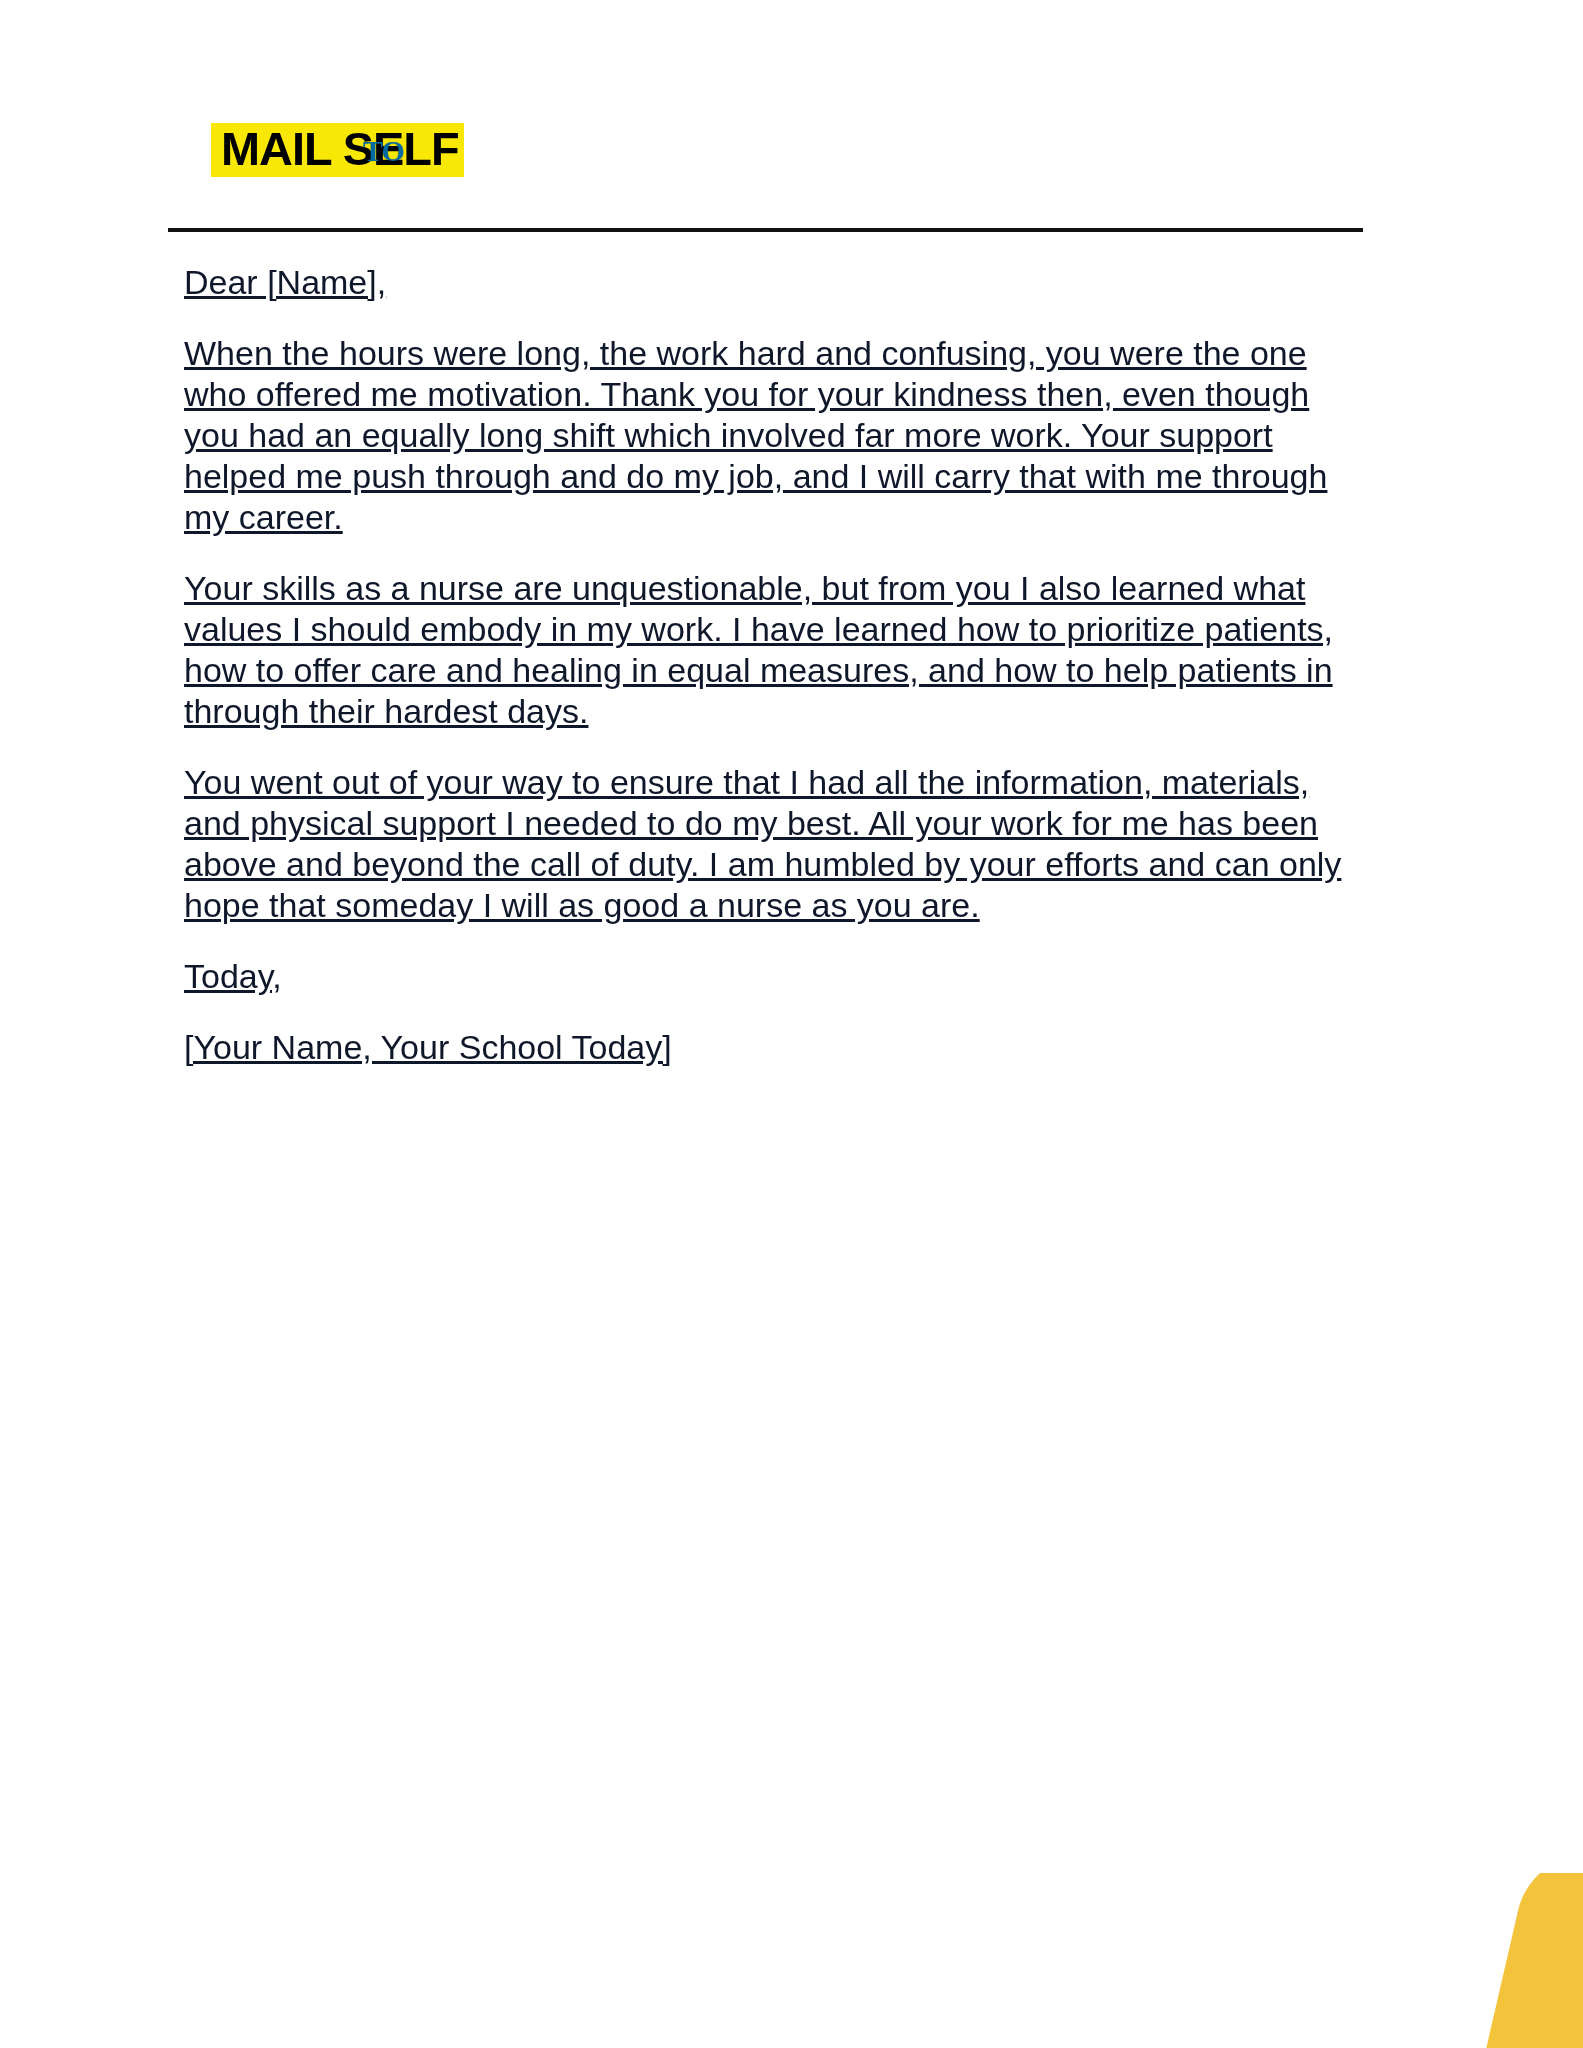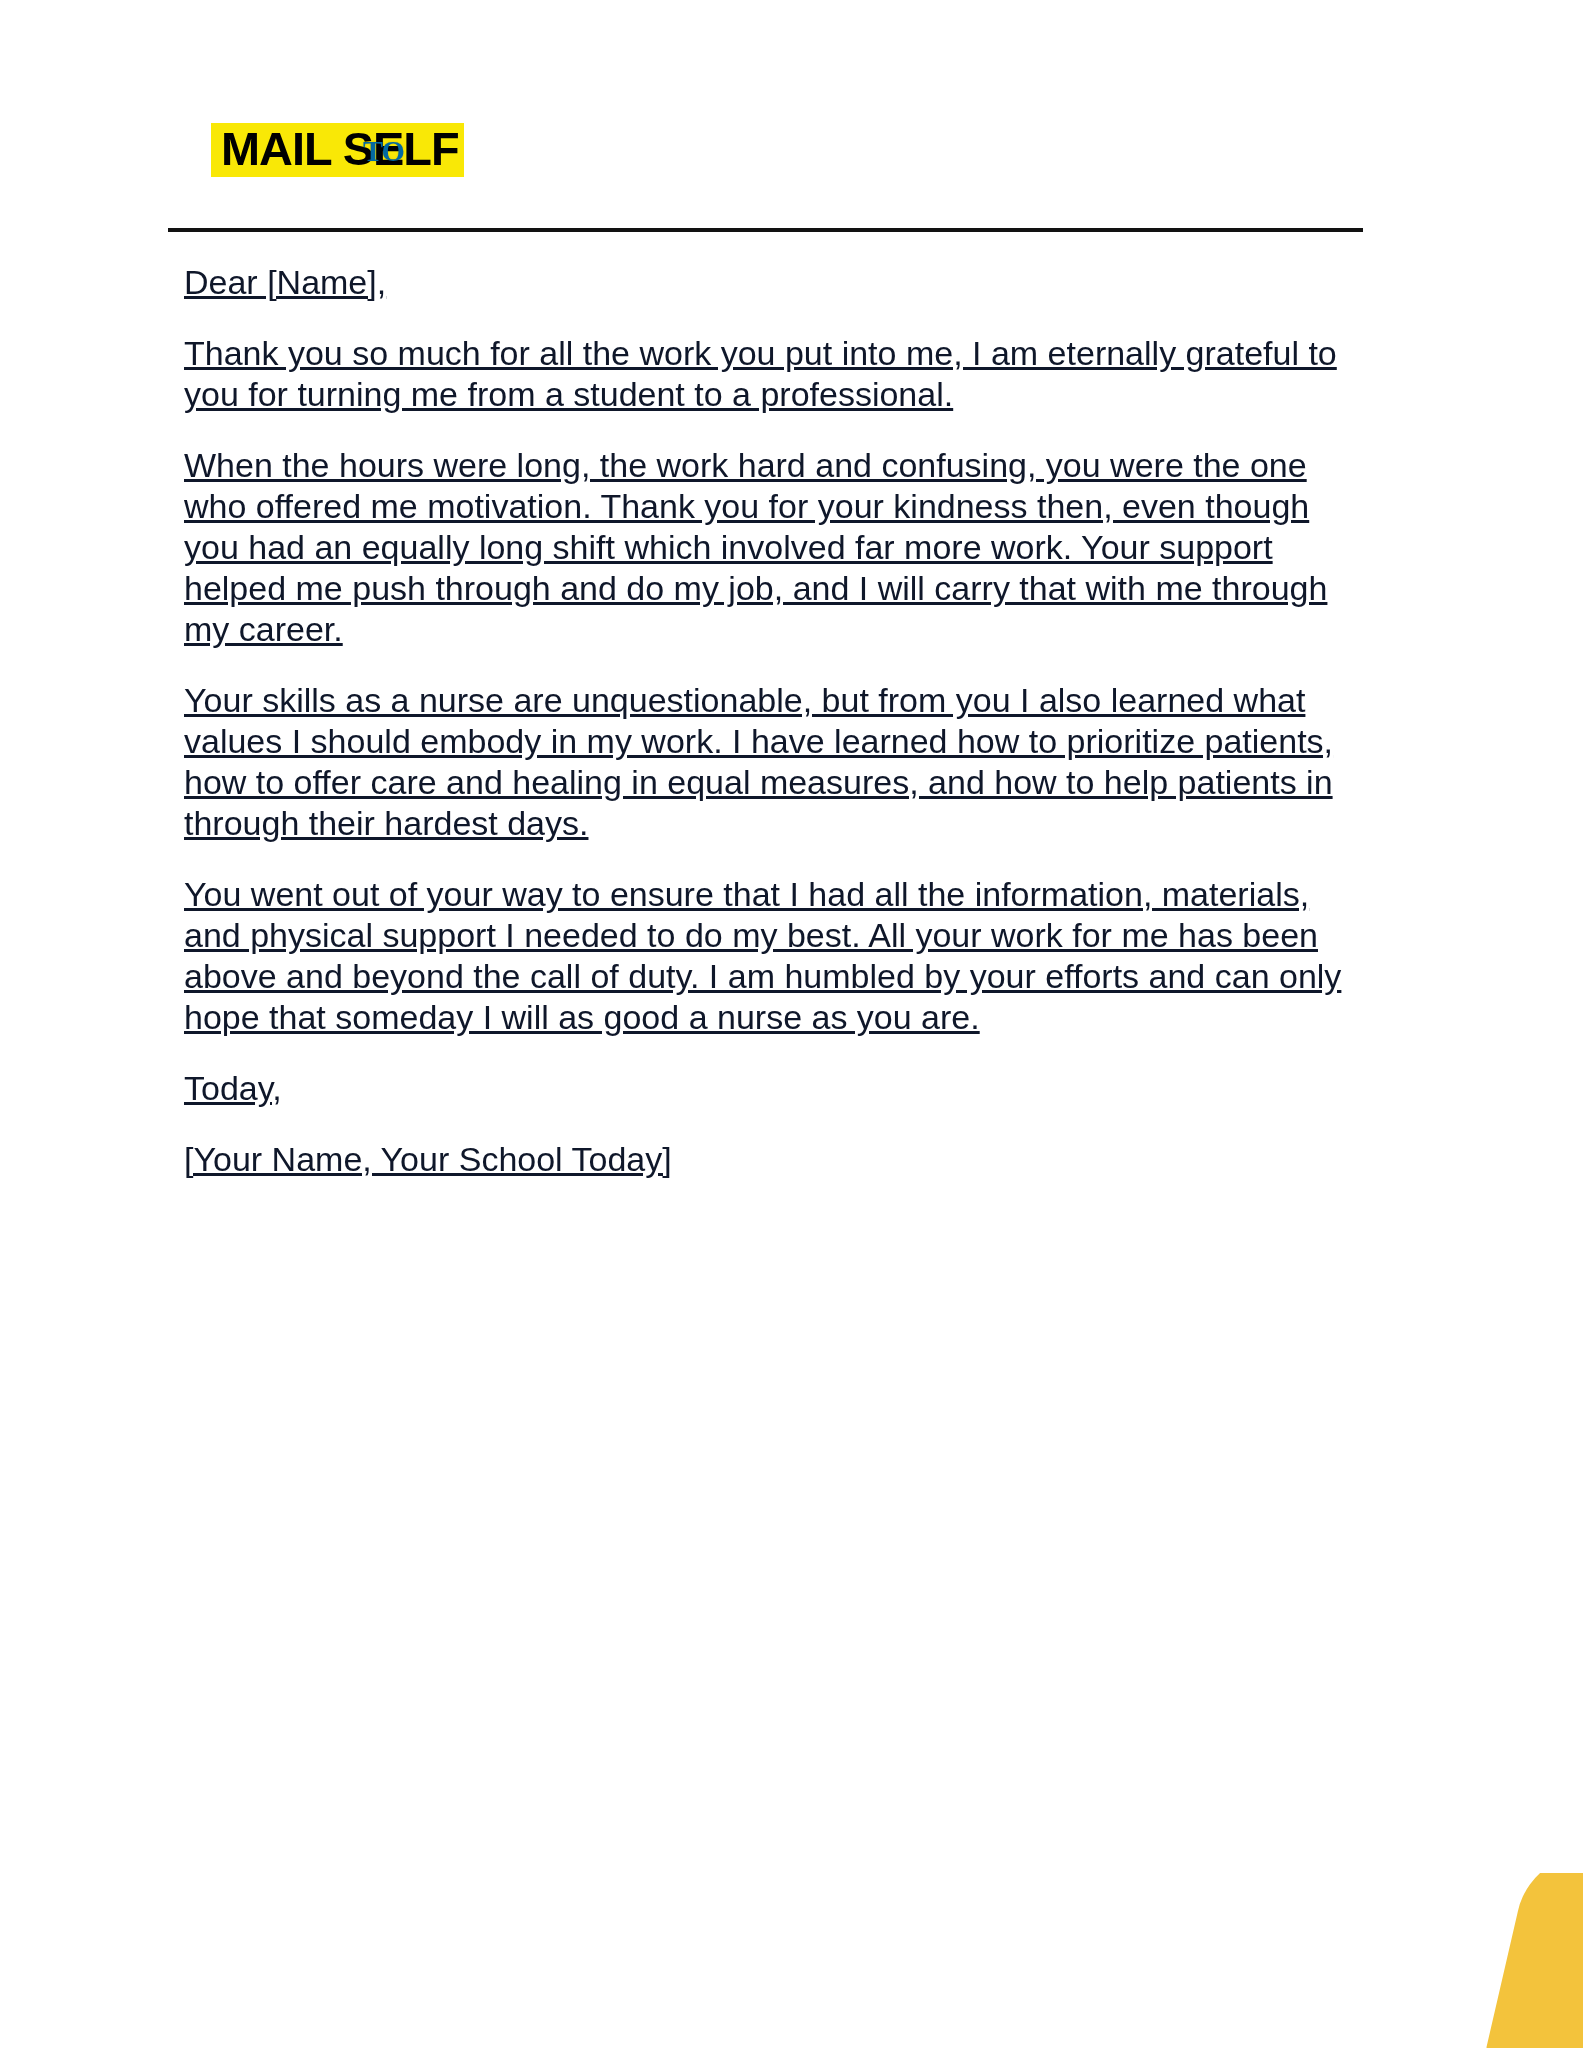--- a/index.html
+++ b/index.html
@@ -128,21 +128,20 @@
     <div class="logo">
       <span class="logo-text">MAIL SELF</span>
       <span class="logo-to">TO</span>
     </div>
   </div>
 
   <div class="rule"></div>
 
   <div class="letter">
     <p class="salutation">Dear [Name],</p>
-    <p>Thank you so much for all the work you put into me, I am eternally grateful to you for turning me from a student to a professional.</p>
     <p>When the hours were long, the work hard and confusing, you were the one who offered me motivation. Thank you for your kindness then, even though you had an equally long shift which involved far more work. Your support helped me push through and do my job, and I will carry that with me through my career.</p>
     <p>Your skills as a nurse are unquestionable, but from you I also learned what values I should embody in my work. I have learned how to prioritize patients, how to offer care and healing in equal measures, and how to help patients in through their hardest days.</p>
     <p>You went out of your way to ensure that I had all the information, materials, and physical support I needed to do my best. All your work for me has been above and beyond the call of duty. I am humbled by your efforts and can only hope that someday I will as good a nurse as you are.</p>
     <p>Today,</p>
     <p>[Your Name, Your School Today]</p>
   </div>
 
   <div class="corner">
     <div class="corner-shape2"></div>
     <div class="corner-shape"></div>

